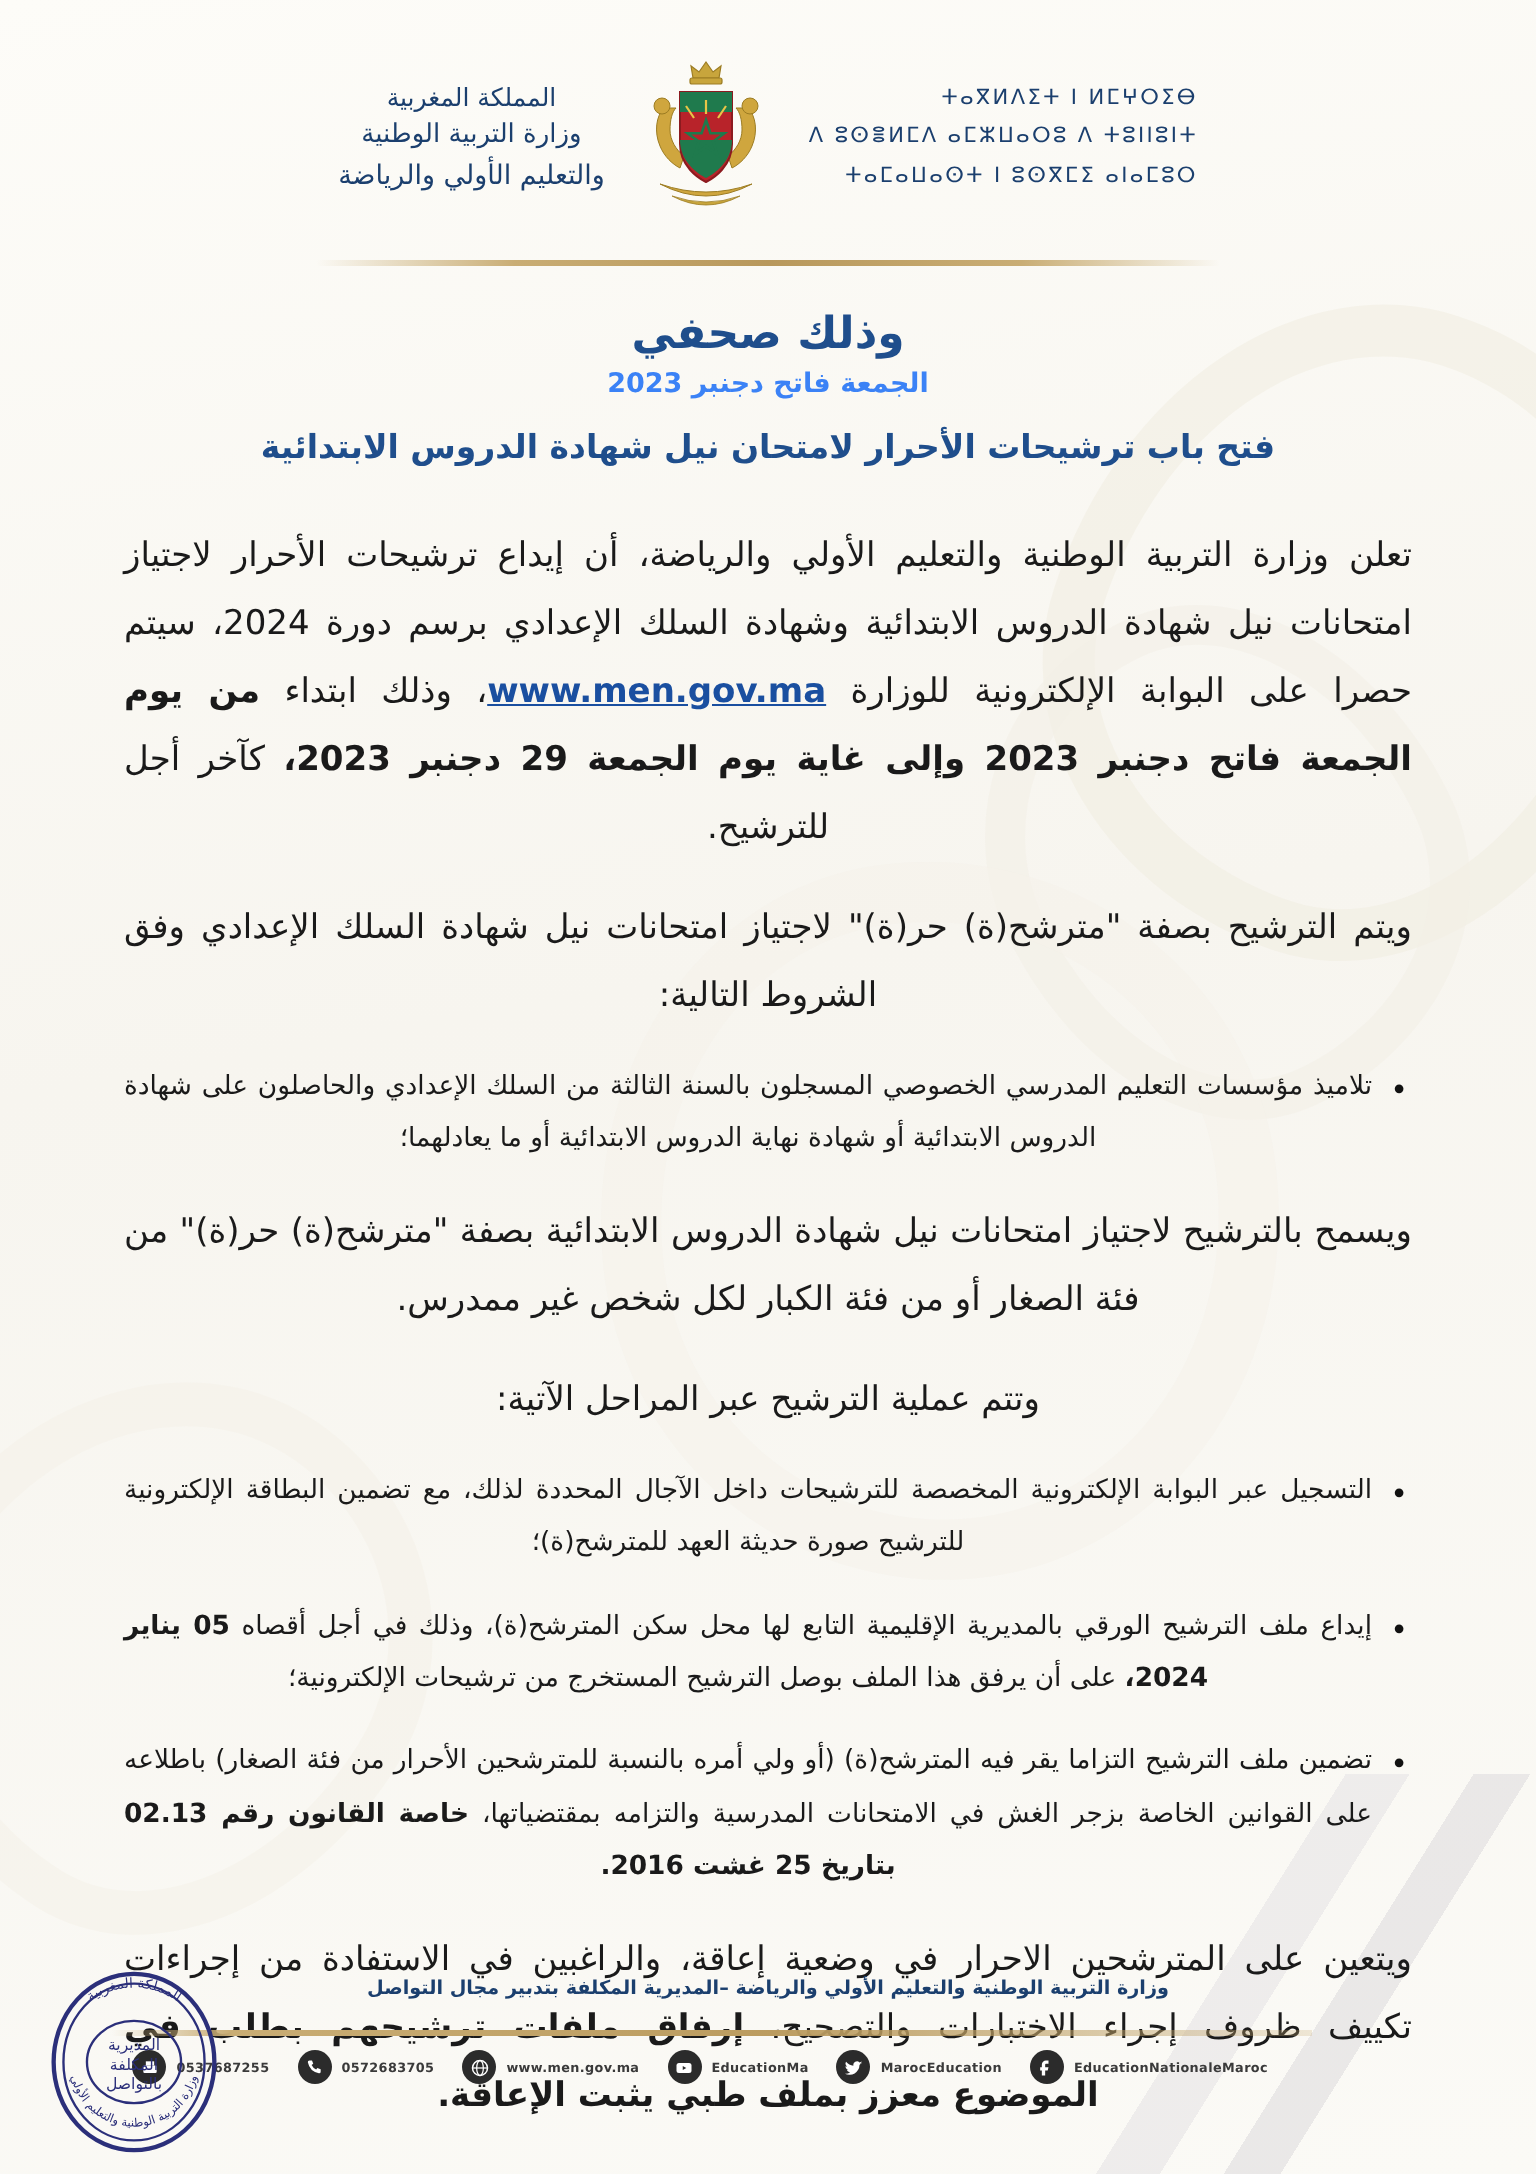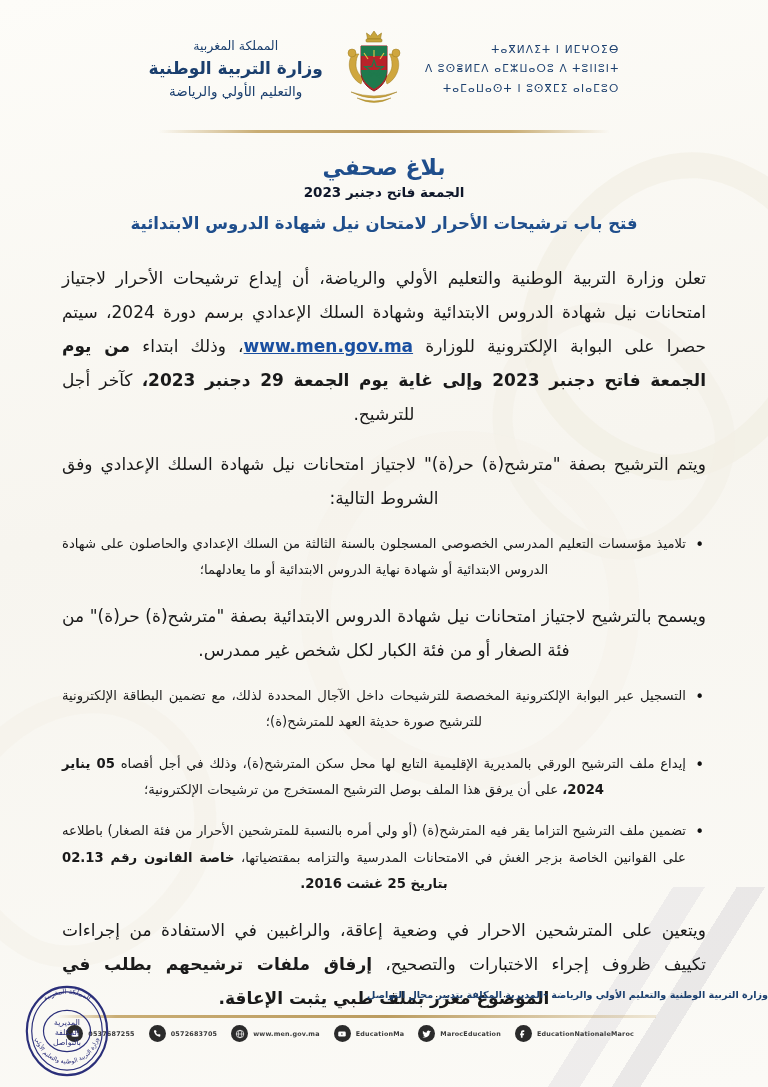--- a/index.html
+++ b/index.html
@@ -91,21 +91,21 @@
     padding: 26px 0 6px;
   }
   .ar-block {
     text-align: center;
     color: #1b3f6e;
     font-family: "DejaVu Sans", "Liberation Sans", sans-serif;
     line-height: 1.55;
     direction: rtl;
   }
   .ar-block .l1 { font-size: 12.5px; letter-spacing: .5px; }
-  .ar-block .l2 { font-size: 17px; letter-spacing: 3px; font-weight: bold; }
+  .ar-block .l2 { font-size: 13px; letter-spacing: 3px; }
   .ar-block .l3 { font-size: 13.5px; letter-spacing: .5px; }
 
   .tif-block {
     text-align: right;
     color: #1b3f6e;
     direction: ltr;
     line-height: 1.85;
   }
   .tif-block div { font-size: 10.5px; letter-spacing: 1.2px; }
 
@@ -122,21 +122,21 @@
 
   
   .title-wrap { text-align: center; margin-top: 22px; }
   .press-title {
     color: #1f4e8c;
     font-size: 22px;
     font-weight: bold;
     letter-spacing: .5px;
   }
   .press-date {
-    color: #0f172a;
+    color: #3b82f6;
     font-size: 13.5px;
     font-weight: bold;
     margin-top: 4px;
   }
   .headline {
     color: #1f4e8c;
     font-size: 16.5px;
     font-weight: bold;
     line-height: 1.75;
     margin-top: 10px;
@@ -194,20 +194,21 @@
   .footer {
     position: absolute;
     left: 0; right: 0; bottom: 0;
     height: 112px;
     z-index: 4;
   }
   .foot-ministry {
     position: absolute;
     top: 14px;
     left: 0; right: 0;
+    text-align: center;
     color: #1b3f6e;
     font-size: 9.6px;
     font-weight: bold;
     direction: rtl;
   }
   .foot-rule {
     position: absolute;
     top: 40px;
     right: 112px;
     width: 600px;
@@ -311,39 +312,40 @@
       <div class="ar-block">
         <div class="l1">المملكة المغربية</div>
         <div class="l2">وزارة التربية الوطنية</div>
         <div class="l3">والتعليم الأولي والرياضة</div>
       </div>
 
     </div>
     <div class="rule"></div>
 
     <div class="title-wrap">
-      <div class="press-title">بلاغ صحفي</div>
+      <div class="press-title">وذلك صحفي</div>
       <div class="press-date">الجمعة فاتح دجنبر 2023</div>
       <div class="headline">
         <div>فتح باب ترشيحات الأحرار لامتحان نيل شهادة الدروس الابتدائية</div>
       </div>
     </div>
 
     <div class="body-wrap">
 
       <p class="para"><span>تعلن وزارة التربية الوطنية والتعليم الأولي والرياضة، أن إيداع ترشيحات الأحرار لاجتياز امتحانات نيل شهادة الدروس الابتدائية وشهادة السلك الإعدادي برسم دورة 2024، سيتم حصرا على البوابة الإلكترونية للوزارة </span><a class="lnk" href="#">www.men.gov.ma</a><span>، وذلك ابتداء </span><span class="b">من يوم الجمعة فاتح دجنبر 2023 وإلى غاية يوم الجمعة 29 دجنبر 2023،</span><span> كآخر أجل للترشيح.</span></p>
 
       <p class="para">ويتم الترشيح بصفة "مترشح(ة) حر(ة)" لاجتياز امتحانات نيل شهادة السلك الإعدادي وفق الشروط التالية:</p>
 
       <ul class="bullets">
         <li>تلاميذ مؤسسات التعليم المدرسي الخصوصي المسجلون بالسنة الثالثة من السلك الإعدادي والحاصلون على شهادة الدروس الابتدائية أو شهادة نهاية الدروس الابتدائية أو ما يعادلهما؛</li>
       </ul>
 
       <p class="para">ويسمح بالترشيح لاجتياز امتحانات نيل شهادة الدروس الابتدائية بصفة "مترشح(ة) حر(ة)" من فئة الصغار أو من فئة الكبار لكل شخص غير ممدرس.</p>
 
+      <p class="para">وتتم عملية الترشيح عبر المراحل الآتية:</p>
 
       <ul class="bullets">
         <li><span>التسجيل عبر البوابة الإلكترونية المخصصة للترشيحات داخل الآجال المحددة لذلك، مع تضمين البطاقة الإلكترونية للترشيح صورة حديثة العهد للمترشح(ة)؛</span></li>
         <li><span>إيداع ملف الترشيح الورقي بالمديرية الإقليمية التابع لها محل سكن المترشح(ة)، وذلك في أجل أقصاه </span><span class="b">05 يناير 2024،</span><span> على أن يرفق هذا الملف بوصل الترشيح المستخرج من ترشيحات الإلكترونية؛</span></li>
         <li><span>تضمين ملف الترشيح التزاما يقر فيه المترشح(ة) (أو ولي أمره بالنسبة للمترشحين الأحرار من فئة الصغار) باطلاعه على القوانين الخاصة بزجر الغش في الامتحانات المدرسية والتزامه بمقتضياتها، </span><span class="b">خاصة القانون رقم 02.13 بتاريخ 25 غشت 2016.</span></li>
       </ul>
 
       <p class="para"><span>ويتعين على المترشحين الاحرار في وضعية إعاقة، والراغبين في الاستفادة من إجراءات تكييف ظروف إجراء الاختبارات والتصحيح، </span><span class="b">إرفاق ملفات ترشيحهم بطلب في الموضوع معزز بملف طبي يثبت الإعاقة.</span></p>
 
     </div>

